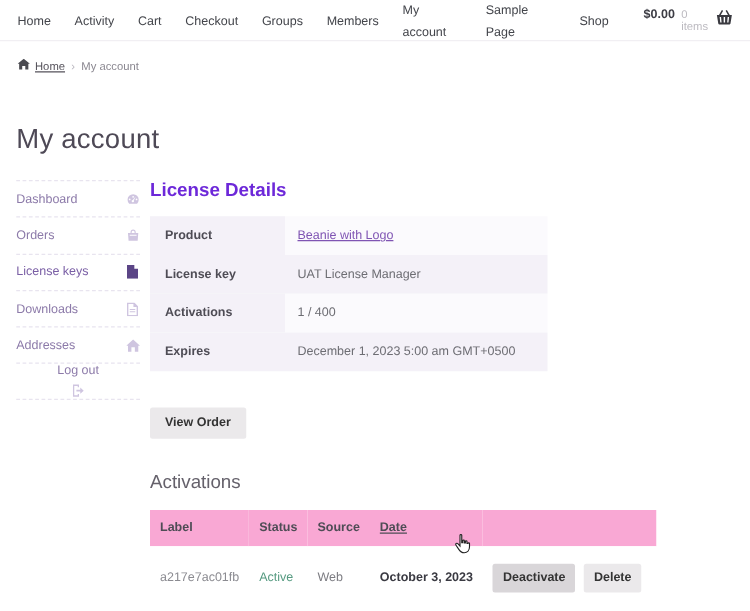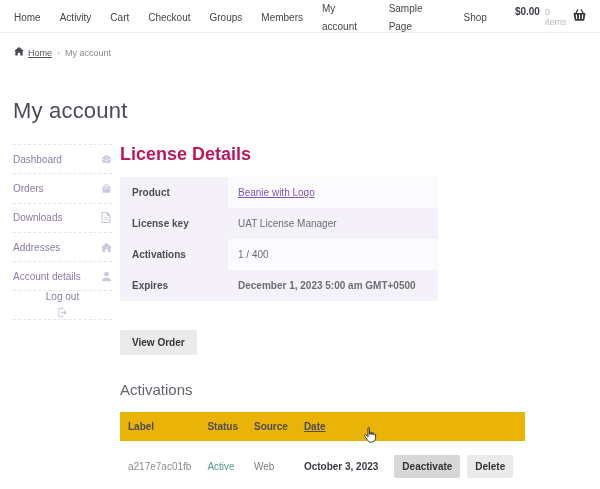--- a/index.html
+++ b/index.html
@@ -33,45 +33,45 @@
     height:29.3px; border-top:1px dashed #e8e4ef; cursor:pointer; }
   .account-nav li:last-child { border-bottom:1px dashed #e8e4ef;flex-direction:column; }
   .account-nav .nav-label { font-size:10px; color:#8c7aa9; }
   .account-nav li.active .nav-label { color:#7a5fa5; }
   .nav-ico { width:12px; height:12px; display:flex; align-items:center; justify-content:center; }
   .nav-ico svg { fill:#cfc5e0; }
   .active .nav-ico svg { fill:#5b4586; }
 
   .main-col { margin-left:8px; width:318px; flex:none; }
 
-  h2.section-heading { font-size:18px; font-weight:bold; color:#be185d; margin-bottom:12px; }
+  h2.section-heading { font-size:15px; font-weight:bold; color:#6d28d9; margin-bottom:12px; }
 
   
   table.license-table { width:100%; border-collapse:collapse; font-size:10px; margin-bottom:29px; }
   table.license-table th { width:108px; text-align:left; font-weight:bold; color:#4e4c55;
     padding:10px 12px; background:#f4f1f8; }
   table.license-table td { padding:10px 10px; color:#6d6d73; }
   table.license-table tr:nth-child(odd) td { background:#fbfafd; }
   table.license-table tr:nth-child(even) td { background:#f4f1f8; }
   .product-link { color:#7f54b3; text-decoration:underline; cursor:pointer; }
-  .bold-value { font-weight:bold; color:#3a3a42; }
+  .bold-value { font-weight:normal; color:#3a3a42; }
 
   
   .btn { display:inline-block; background:#ebe9eb; color:#333; border:none; font-family:inherit;
     font-size:10px; font-weight:bold; padding:7px 12px; border-radius:2px; cursor:pointer; }
   .btn-small { font-size:10px; padding:6px 8px; }
   .btn-hover { background:#d9d6d9; }
   .view-order-btn { margin-bottom:20px; }
   .activate-btn { margin-top:10px; }
 
   
   h3.activations-heading { font-size:15px; font-weight:normal; color:#65616b; margin:6px 0 14px 0; }
   table.activations-table { width:100%; border-collapse:collapse; font-size:10px; }
   table.activations-table thead th { text-align:left; font-weight:bold; color:#4e4c55;
-    background:#eab308; padding:9px 8px; }
+    background:#f9a8d4; padding:9px 8px; }
   table.activations-table tbody td { padding:14px 8px; background:#fff; vertical-align:middle; }
   .col-label { width:66px; }
   .col-status { width:42px; }
   .col-source { width:45px; }
   .col-date { width:72px;text-decoration:underline; }
   .cell-code { color:#8b8b91; }
   .cell-status { color:#559a80; }
   .cell-source { color:#7c7c82; }
   .cell-date { font-weight:bold; color:#3a3a42; white-space:nowrap; }
   .row-actions { white-space:nowrap; }
@@ -136,42 +136,41 @@
         </span>
       </li>
       <li>
         <span class="nav-label">Orders</span>
         <span class="nav-ico">
           <svg width="11" height="11" viewBox="0 0 16 16">
               <path d="M5 5 V4 A3 3 0 0 1 11 4 V5 H14 L13.3 14 H2.7 L2 5 Z M6.3 5 H9.7 V4 A1.7 1.7 0 0 0 6.3 4 Z M4 7 H12 V8 H4 Z" fill-rule="evenodd"></path>
             </svg>
         </span>
       </li>
+      <li class="active">
+        <span class="nav-label">License keys</span>
+        <span class="nav-ico">
+          <svg width="10" height="11" viewBox="0 0 12 15">
+              <path d="M0 0 H8 L12 4 V15 H0 Z M8 0 V4 H12 Z"></path>
+            </svg>
+        </span>
+      </li>
       <li>
         <span class="nav-label">Downloads</span>
         <span class="nav-ico">
           <svg width="10" height="11" viewBox="0 0 12 15">
               <path d="M0 0 H8 L12 4 V15 H0 Z M1.5 1.5 V13.5 H10.5 V5 H7 V1.5 Z M3 7 H9 V8.2 H3 Z M3 9.5 H9 V10.7 H3 Z"></path>
             </svg>
         </span>
       </li>
       <li>
         <span class="nav-label">Addresses</span>
         <span class="nav-ico">
           <svg width="11" height="11" viewBox="0 0 16 14">
               <path d="M8 0 L0 7 H2 V14 H6 V9 H10 V14 H14 V7 H16 Z"></path>
-            </svg>
-        </span>
-      </li>
-      <li>
-        <span class="nav-label">Account details</span>
-        <span class="nav-ico">
-          <svg width="11" height="11" viewBox="0 0 16 16">
-              <circle cx="8" cy="4.5" r="3.5"></circle>
-              <path d="M1.5 15 C1.5 11.5 4 9.5 8 9.5 C12 9.5 14.5 11.5 14.5 15 Z"></path>
             </svg>
         </span>
       </li>
       <li>
         <span class="nav-label">Log out</span>
         <span class="nav-ico">
           <svg width="11" height="11" viewBox="0 0 16 16">
               <path d="M2 1 H9 V4 H7.5 V2.5 H3.5 V13.5 H7.5 V12 H9 V15 H2 Z M10.5 4.5 L14.5 8 L10.5 11.5 V9 H6 V7 H10.5 Z"></path>
             </svg>
         </span>

